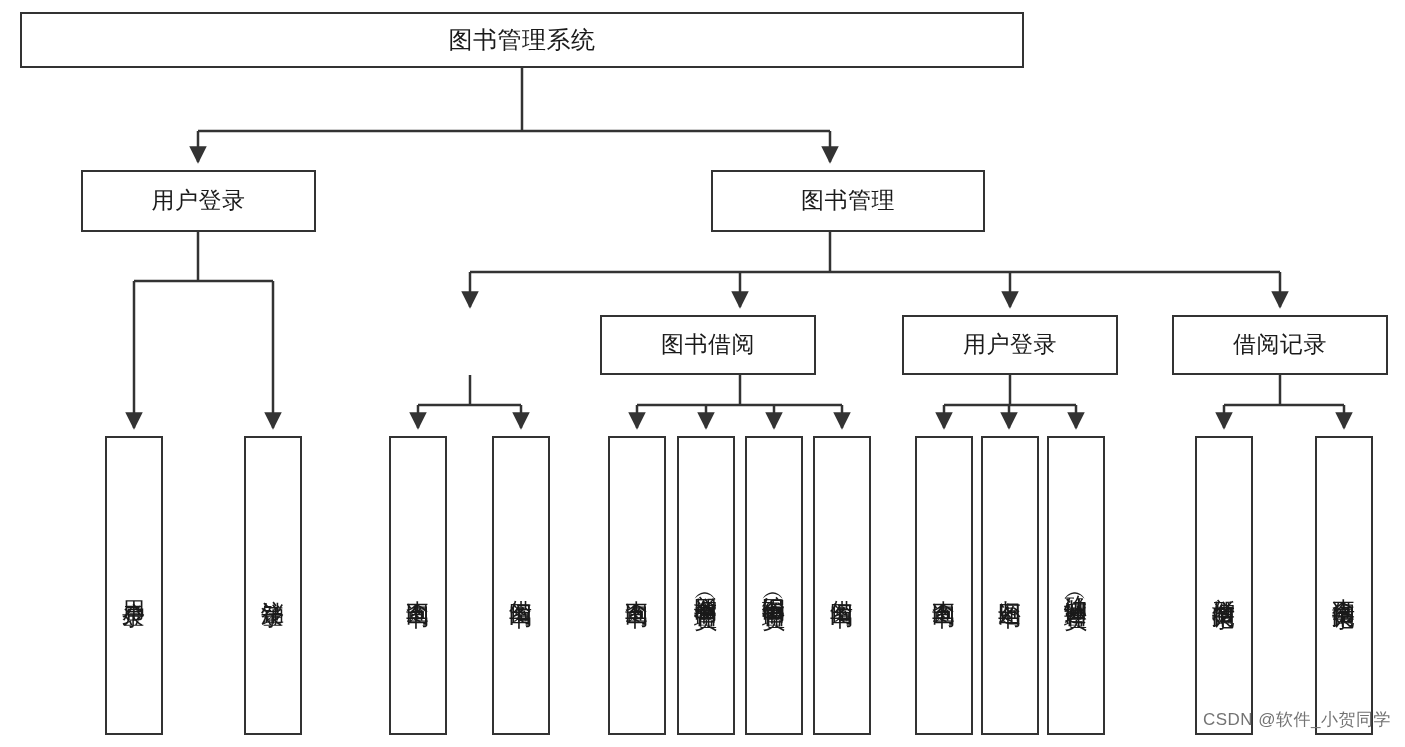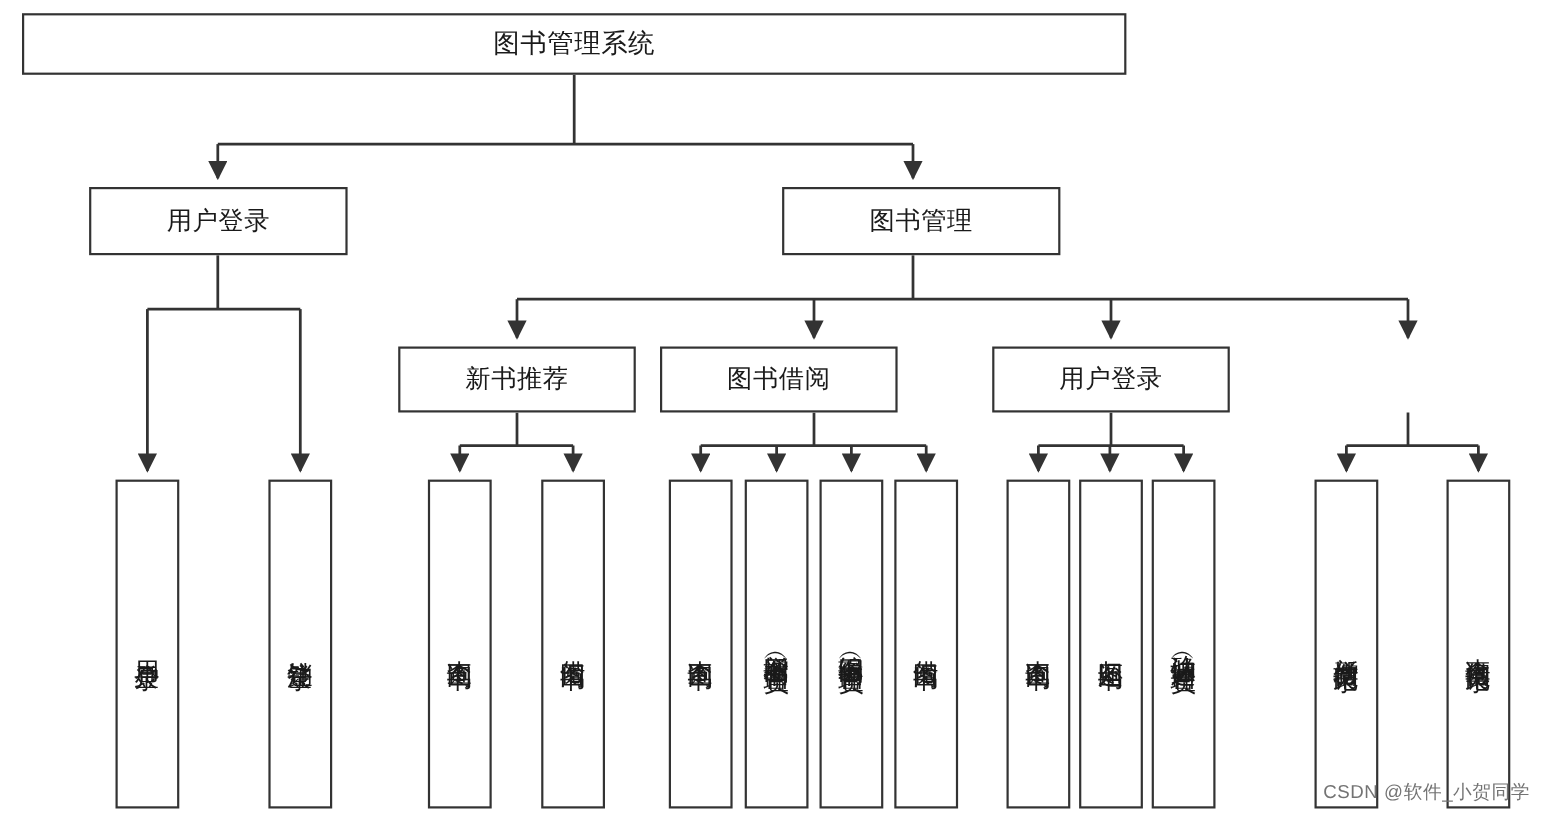--- a/index.html
+++ b/index.html
@@ -132,36 +132,36 @@
   </svg>
 
   <div class="node horiz root" style="left:20px; top:12px; width:1004px; height:56px;">
     <span class="lbl">图书管理系统</span>
   </div>
 
   <div class="node horiz" style="left:81px; top:170px; width:235px; height:62px;">
     <span class="lbl">用户登录</span>
   </div>
 
-  <div class="node horiz" style="left:711px; top:170px; width:253px; height:62px;">
+  <div class="node horiz" style="left:711px; top:170px; width:274px; height:62px;">
     <span class="lbl">图书管理</span>
   </div>
 
-  <div class="node horiz" style="left:362px; top:315px; width:216px; height:60px;">
-    <span class="lbl">新书推荐</span>
-  </div>
 
   <div class="node horiz" style="left:600px; top:315px; width:216px; height:60px;">
     <span class="lbl">图书借阅</span>
   </div>
 
   <div class="node horiz" style="left:902px; top:315px; width:216px; height:60px;">
     <span class="lbl">用户登录</span>
   </div>
 
+  <div class="node horiz" style="left:1172px; top:315px; width:216px; height:60px;">
+    <span class="lbl">借阅记录</span>
+  </div>
 
   <div class="node vert" style="left:105px; top:436px; width:58px; height:299px;">
     <span class="lbl">用户登录</span>
   </div>
 
   <div class="node vert" style="left:244px; top:436px; width:58px; height:299px;">
     <span class="lbl">注销登录</span>
   </div>
 
   <div class="node vert" style="left:389px; top:436px; width:58px; height:299px;">

